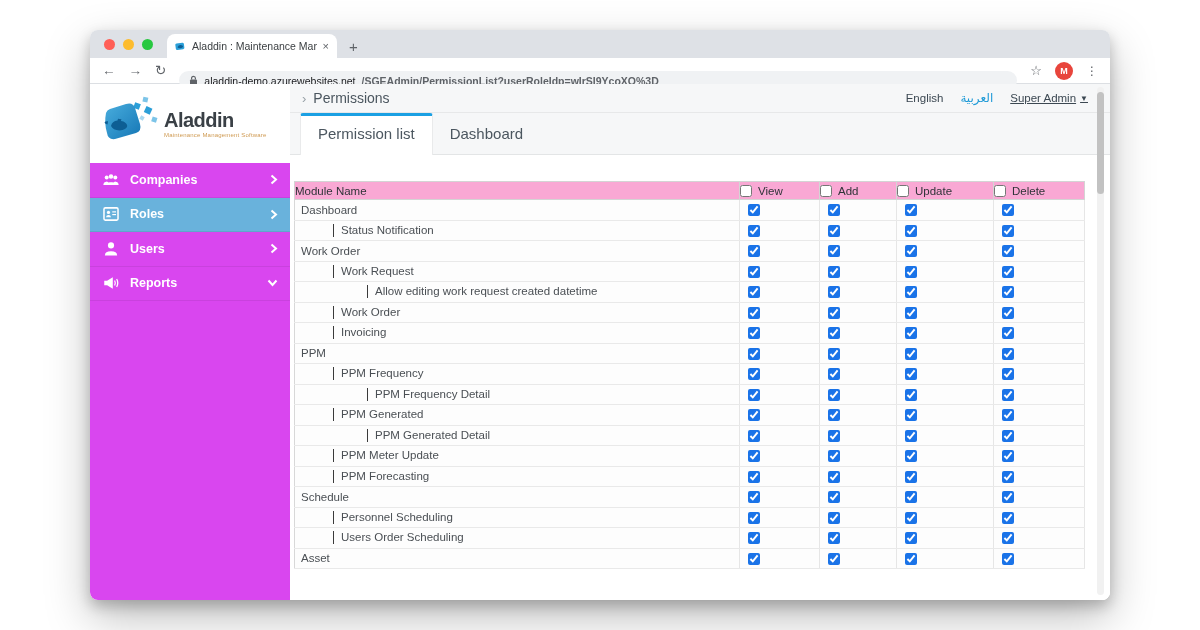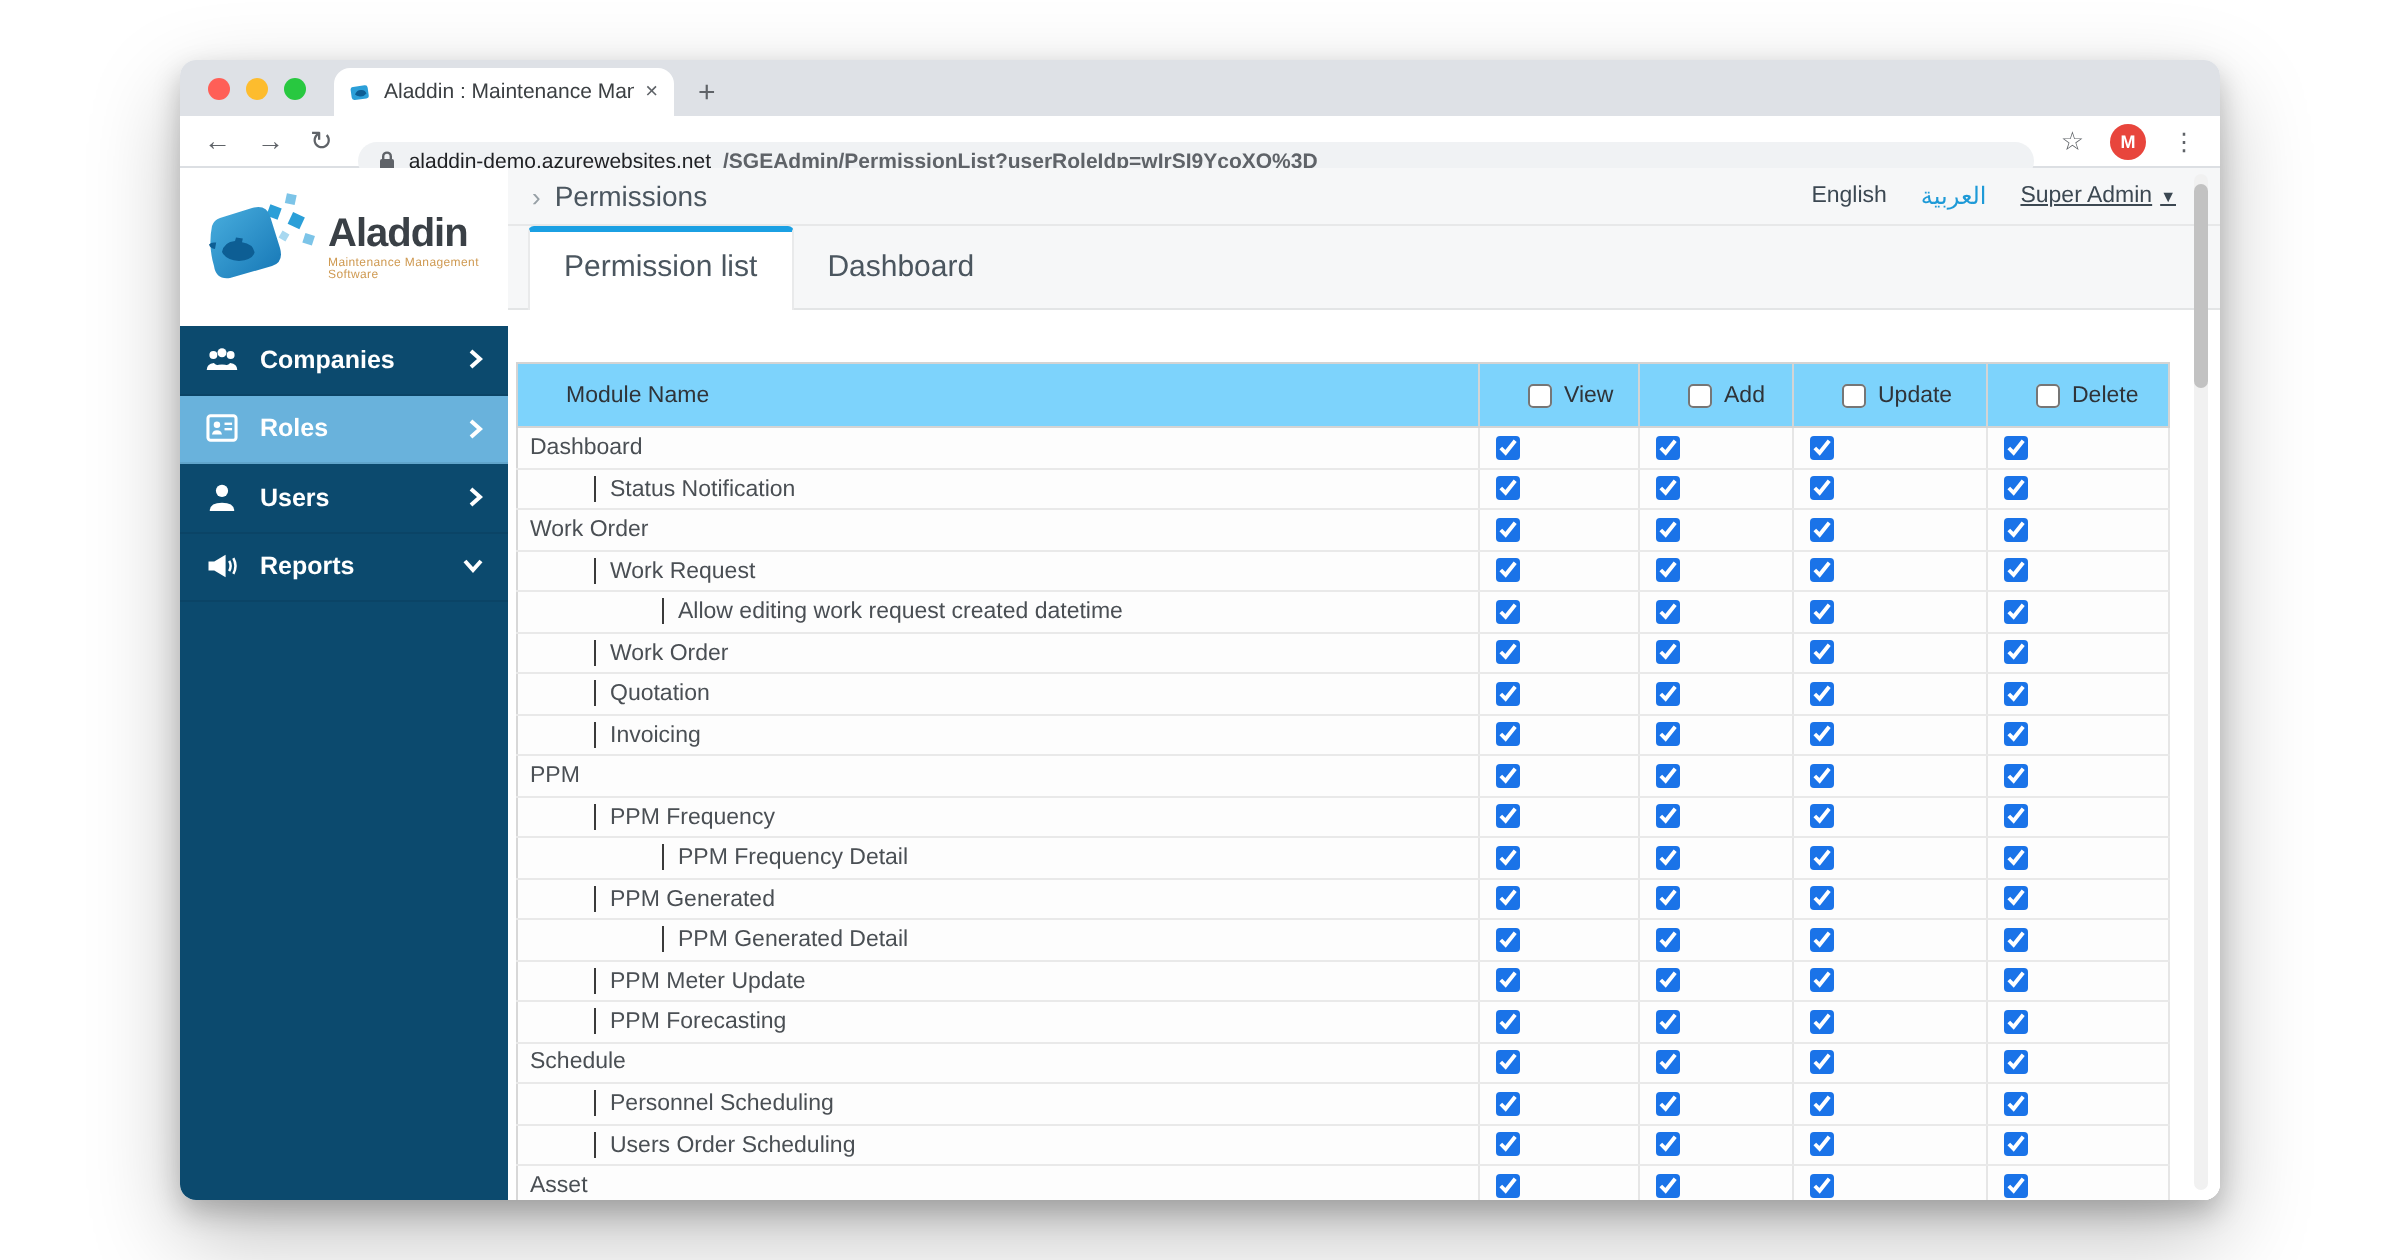--- a/index.html
+++ b/index.html
@@ -31,21 +31,21 @@
   .url-domain { color:#202124; }
   .url-path { color:#5f6368;font-weight:bold; }
   .star { color:#5f6368; font-size:13px; }
   .avatar { width:18px; height:18px; border-radius:50%; background:#e8453c; color:#fff;
     font-size:9px; font-weight:bold; display:flex; align-items:center; justify-content:center; }
   .dots { color:#5f6368; font-size:12px; letter-spacing:0; }
 
   
   .page { flex:1; display:flex; min-height:0; background:#fff; }
 
-  .sidebar { width:164px; flex:none; background:#0c4a6e; display:flex; flex-direction:column; }
+  .sidebar { width:200px; flex:none; background:#d946ef; display:flex; flex-direction:column; }
   .logo { height:79px; background:#fff; display:flex; align-items:center; padding:6px 4px 6px 8px; gap:4px; }
   .logo-text .logo-title { font-size:20px; font-weight:bold; color:#3a4046; letter-spacing:-.5px; line-height:1; }
   .logo-text .logo-sub { font-size:6px; color:#cf9a52; margin-top:2px; letter-spacing:.2px; }
   .menu { flex:1; display:flex; flex-direction:column; }
   .menu-item { height:34.5px; flex:none; display:flex; align-items:center; gap:10px;
     padding:0 12px; color:#fff; font-size:12.5px; font-weight:bold;
     border-bottom:1px solid rgba(0,0,0,.07); }
   .menu-item.active { background:#69b2dc; }
   .menu-item .micon { width:18px; height:18px; flex:none; display:flex; align-items:center; justify-content:center; }
   .menu-item .chev { margin-left:auto; flex:none; display:flex; }
@@ -67,22 +67,22 @@
   .ptab { padding:0 17px; height:41px; line-height:41px; font-size:15px; color:#4b565f; }
   .ptab.active { background:#fff; border-top:3px solid #1ba0e3; border-left:1px solid #e9eaeb;
     border-right:1px solid #e9eaeb; border-radius:3px 3px 0 0; height:42px; line-height:36px;
     margin-bottom:-1px; }
 
   .content { flex:1; min-height:0; overflow:hidden; padding:26px 25px 0 4px; }
 
   table.perm { width:100%; border-collapse:collapse; table-layout:fixed; font-size:11.5px;
     color:#4a4f54; border:1px solid #d8d8d8; }
   col.c-view{width:80px} col.c-add{width:77px} col.c-mod{width:97px} col.c-del{width:91px}
-  thead th { background:#7dd3fc; border:1px solid #d4d4d4; height:32px; font-weight:normal;
-    text-align:left; padding-left:24px; color:#2f3338; font-size:11.5px; }
+  thead th { background:#f9a8d4; border:1px solid #d4d4d4; height:18px; font-weight:normal;
+    text-align:left; padding-left:0; color:#2f3338; font-size:11.5px; }
   thead th .hwrap { display:flex; align-items:center; gap:6px; }
   tbody td { height:20.5px; border-bottom:1px solid #e9e9e9; border-right:1px solid #e6e6e6;
     background:#fdfdfd; padding-left:8px; }
   tbody td.mod { padding-left:6px; white-space:nowrap; overflow:hidden; }
   tbody td.mod.lvl1 { padding-left:38px; }
   tbody td.mod.lvl2 { padding-left:72px; }
   .guide { display:inline-block; width:0; height:13px; border-left:1.5px solid #3a3a3a;
     margin-right:7px; vertical-align:-3px; }
   input[type=checkbox] { width:12px; height:12px; accent-color:#1a73e8; margin:0; vertical-align:middle; }
 
@@ -323,27 +323,20 @@
                 <td><input type="checkbox" checked="" style=""></td>
               </tr>
               <tr>
                 <td class="mod lvl1"><span class="guide"></span><span>Work Order</span></td>
                 <td><input type="checkbox" checked="" style=""></td>
                 <td><input type="checkbox" checked="" style=""></td>
                 <td><input type="checkbox" checked="" style=""></td>
                 <td><input type="checkbox" checked="" style=""></td>
               </tr>
               <tr>
-                <td class="mod lvl1"><span class="guide"></span><span>Quotation</span></td>
-                <td><input type="checkbox" checked="" style=""></td>
-                <td><input type="checkbox" checked="" style=""></td>
-                <td><input type="checkbox" checked="" style=""></td>
-                <td><input type="checkbox" checked="" style=""></td>
-              </tr>
-              <tr>
                 <td class="mod lvl1"><span class="guide"></span><span>Invoicing</span></td>
                 <td><input type="checkbox" checked="" style=""></td>
                 <td><input type="checkbox" checked="" style=""></td>
                 <td><input type="checkbox" checked="" style=""></td>
                 <td><input type="checkbox" checked="" style=""></td>
               </tr>
               <tr>
                 <td class="mod lvl0"><span>PPM</span></td>
                 <td><input type="checkbox" checked="" style=""></td>
                 <td><input type="checkbox" checked="" style=""></td>

